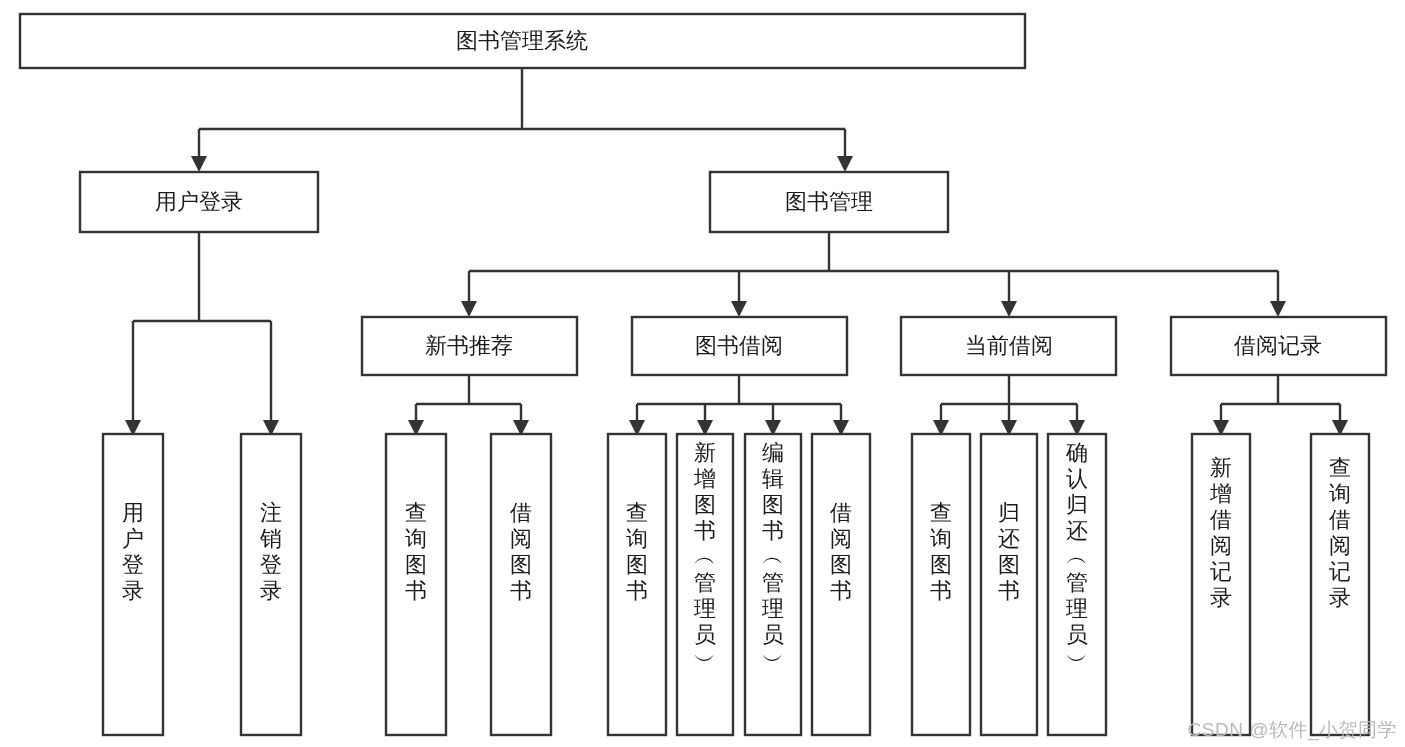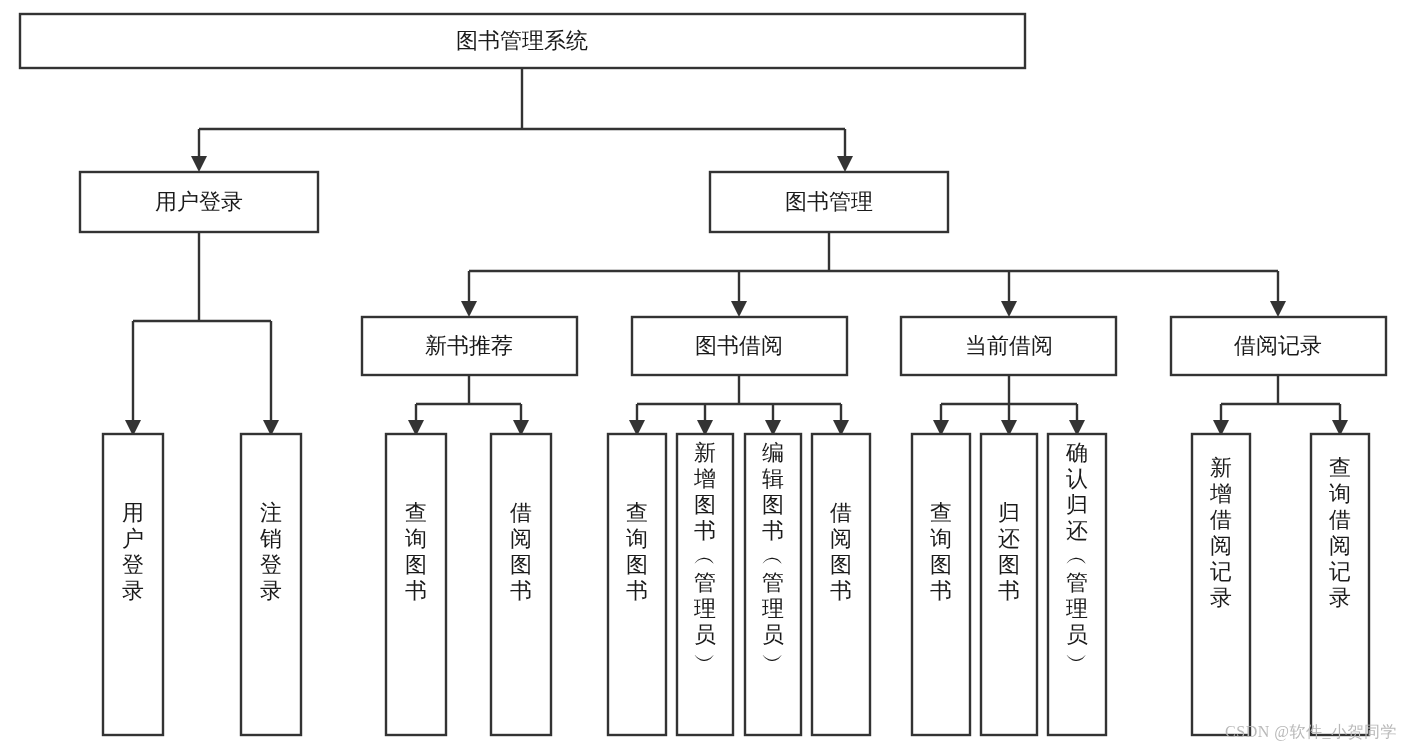--- a/index.html
+++ b/index.html
@@ -51,22 +51,22 @@
     fill: none;
   }
   .arrow-head {
     fill: #333333;
     stroke: none;
   }
   .watermark {
     position: absolute;
     right: 8px;
     bottom: 4px;
-    font-family: Liberation Serif, serif;
-    font-size: 16px;
+    font-family: Liberation Sans, sans-serif;
+    font-size: 19px;
     color: #b9b9b9;
     white-space: nowrap;
     letter-spacing: 0.5px;
   }
 </style>
 </head>
 <body>
 
 <div id="diagram-root">
 

